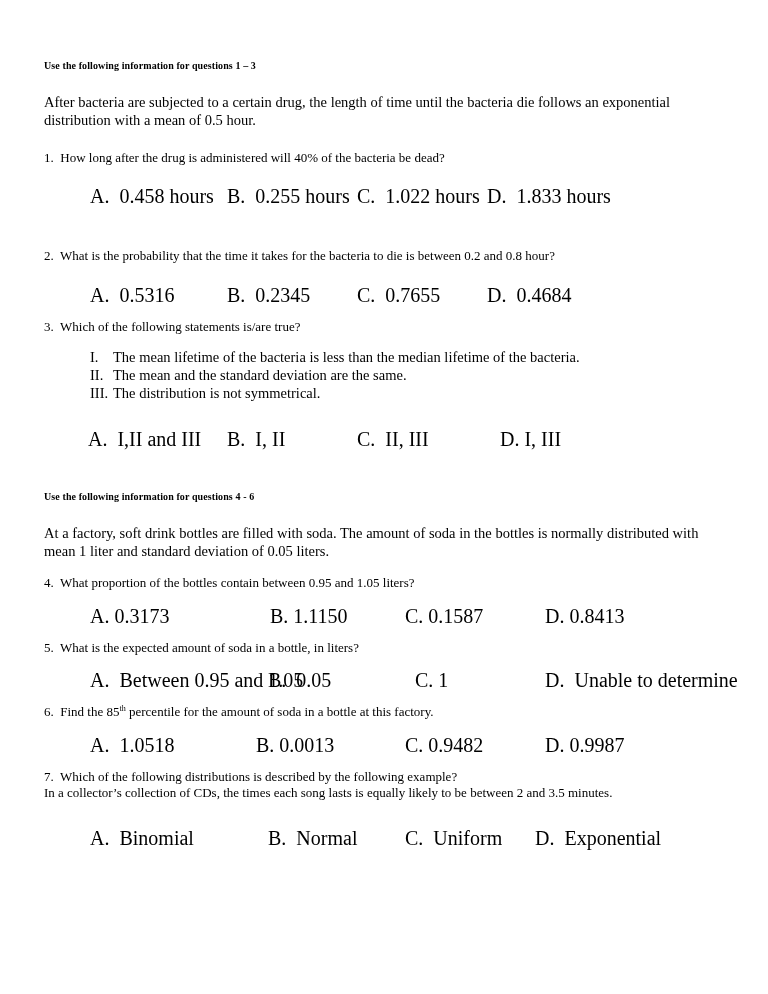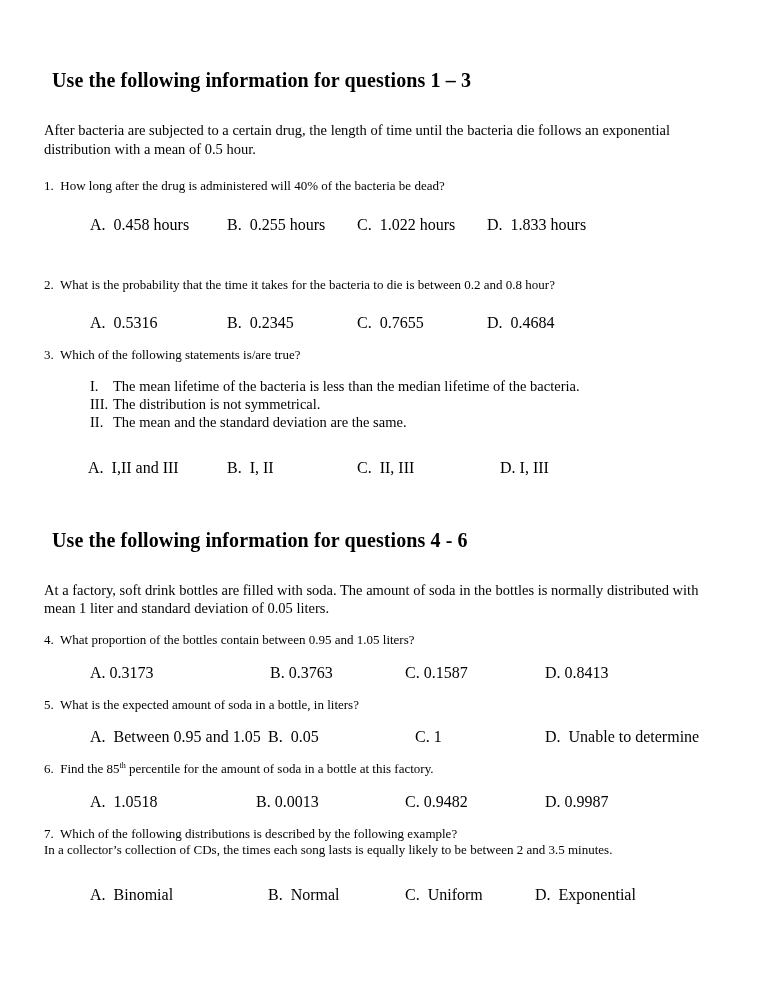--- a/index.html
+++ b/index.html
@@ -24,24 +24,24 @@
   }
   .content {
     position: absolute;
     left: 44px;
     top: 60px;
     width: 656px;
   }
 
   
   .section-heading {
-    font-size: 20px;
+    font-size: 10px;
     font-weight: bold;
     line-height: 1.25;
-    margin: 8px;
+    margin: 0;
     letter-spacing: 0.1px;
   }
   .passage {
     font-size: 14.5px;
     line-height: 1.28;
     margin: 0;
     text-align: left;
     font-family: Liberation Serif, serif;
   }
   .question {
@@ -82,21 +82,21 @@
   .roman-list li .rnum {
     position: absolute;
     left: 46px;
     top: 0;
   }
 
   
   .options {
     position: relative;
     height: 20px;
-    font-size: 16px;
+    font-size: 20px;
     line-height: 20px;
     white-space: nowrap;
   }
   .options .opt {
     position: absolute;
     top: 0;
     white-space: pre;
   }
 </style>
 </head>
@@ -138,22 +138,22 @@
     </div>
 
     <div class="gap-sm"></div>
 
     <p class="question"><span class="qnum">3.</span><span>&nbsp; </span><span>Which of the following statements is/are true?</span></p>
 
     <div class="gap-sm"></div>
 
     <ul class="roman-list">
       <li><span class="rnum">I.</span><span>The mean lifetime of the bacteria is less than the median lifetime of the bacteria.</span></li>
+      <li><span class="rnum">II.</span><span>The mean and the standard deviation are the same.</span></li>
       <li><span class="rnum">III.</span><span>The distribution is not symmetrical.</span></li>
-      <li><span class="rnum">II.</span><span>The mean and the standard deviation are the same.</span></li>
     </ul>
 
     <div class="gap-lg"></div>
 
     <div class="options">
       <span class="opt" style="left:44px">A.  I,II and III</span>
       <span class="opt" style="left:183px">B.  I, II</span>
       <span class="opt" style="left:313px">C.  II, III</span>
       <span class="opt" style="left:456px">D. I, III</span>
     </div>
@@ -167,21 +167,21 @@
     <p class="passage">At a factory, soft drink bottles are filled with soda.  The amount of soda in the bottles is normally distributed with mean 1 liter and standard deviation of 0.05 liters.</p>
 
     <div class="gap-sm"></div>
 
     <p class="question"><span class="qnum">4.</span><span>&nbsp; </span><span>What proportion of the bottles contain between 0.95 and 1.05 liters?</span></p>
 
     <div class="gap-sm"></div>
 
     <div class="options">
       <span class="opt" style="left:46px">A. 0.3173</span>
-      <span class="opt" style="left:226px">B. 0.3763</span>
+      <span class="opt" style="left:226px">B. 1.1150</span>
       <span class="opt" style="left:361px">C. 0.1587</span>
       <span class="opt" style="left:501px">D. 0.8413</span>
     </div>
 
     <div class="gap-sm"></div>
 
     <p class="question"><span class="qnum">5.</span><span>&nbsp; </span><span>What is the expected amount of soda in a bottle, in liters?</span></p>
 
     <div class="gap-sm"></div>
 

